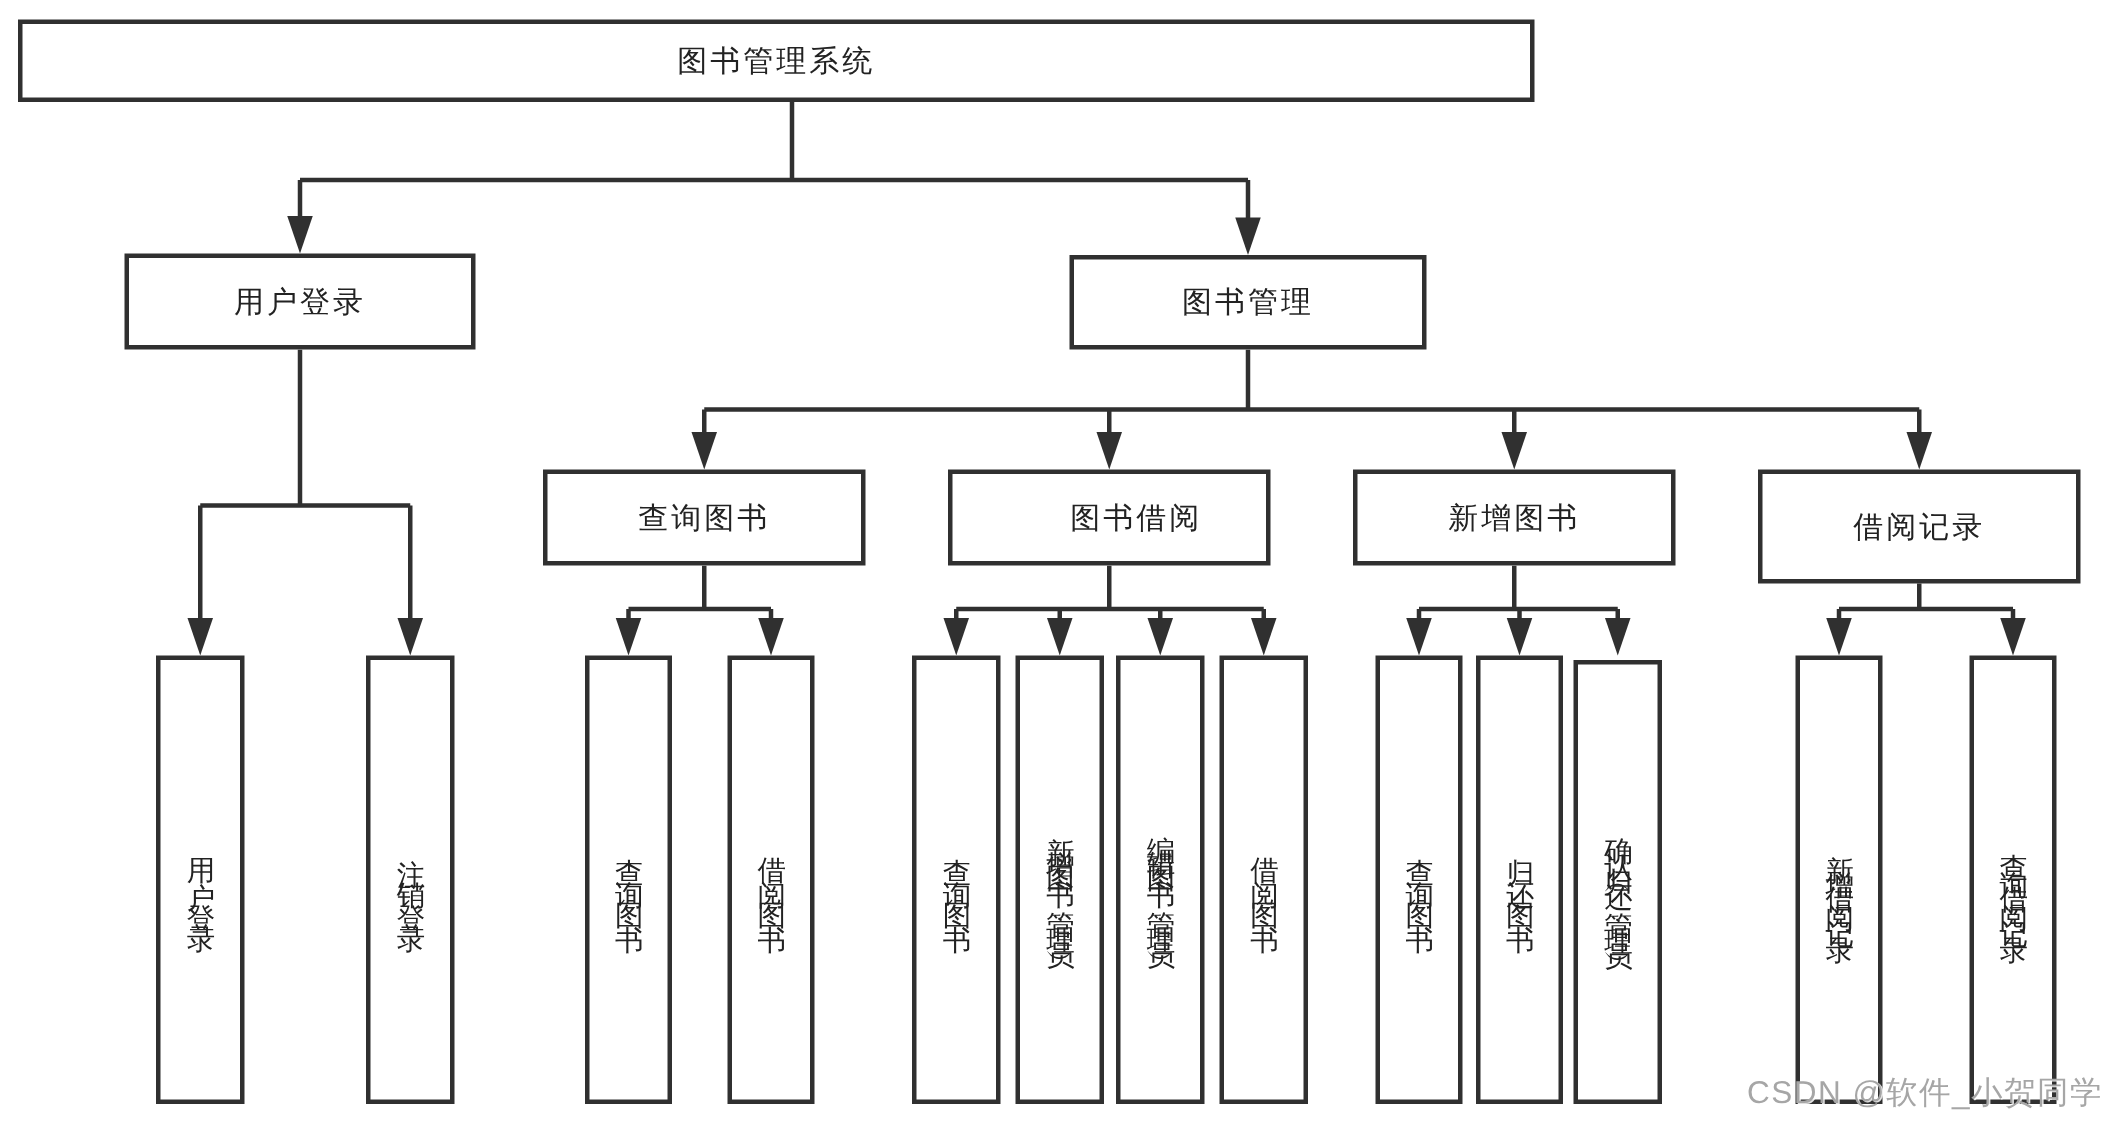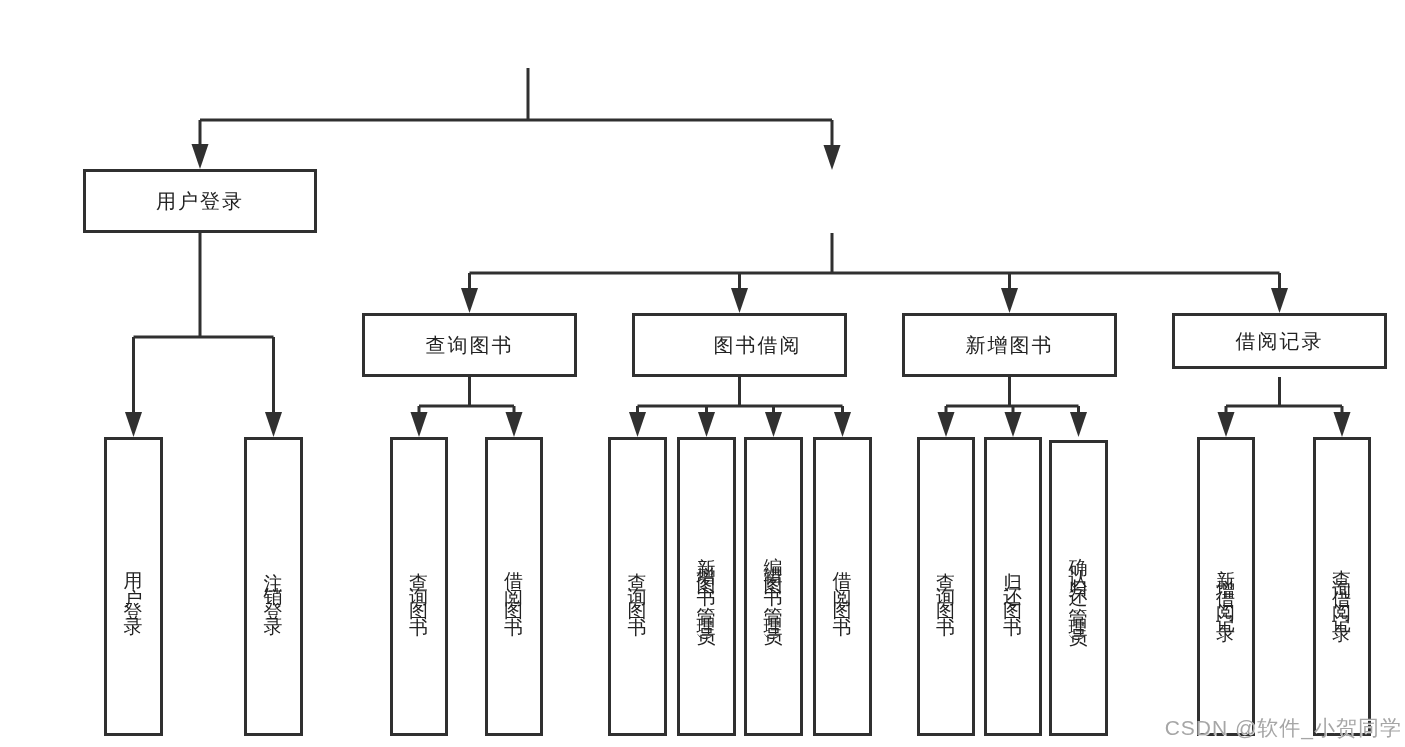--- a/index.html
+++ b/index.html
@@ -104,35 +104,41 @@
       <use href="#arr" transform="translate(1078.5,437)"></use>
     </g>
 
     <g>
       <path d="M1279.5 377 V406 M1226 406 H1342 M1226 406 V414 M1342 406 V414"></path>
       <use href="#arr" transform="translate(1226,437)"></use>
       <use href="#arr" transform="translate(1342,437)"></use>
     </g>
   </svg>
 
+  <div class="node node-h" style="left:12px;top:13px;width:1011px;height:55px;">
+    <span>图书管理系统</span>
+  </div>
 
   <div class="node node-h" style="left:83px;top:169px;width:234px;height:64px;">
     <span>用户登录</span>
+  </div>
+  <div class="node node-h" style="left:713px;top:170px;width:238px;height:63px;">
+    <span>图书管理</span>
   </div>
 
   <div class="node node-h" style="left:362px;top:313px;width:215px;height:64px;">
     <span>查询图书</span>
   </div>
   <div class="node node-h" style="left:632px;top:313px;width:215px;height:64px;padding-left:36px;">
     <span>图书借阅</span>
   </div>
   <div class="node node-h" style="left:902px;top:313px;width:215px;height:64px;">
     <span>新增图书</span>
   </div>
-  <div class="node node-h" style="left:1172px;top:313px;width:215px;height:56px;">
+  <div class="node node-h" style="left:1172px;top:313px;width:215px;height:76px;">
     <span>借阅记录</span>
   </div>
 
   <div class="node node-v" style="left:104px;top:437px;width:59px;height:299px;">
     <span class="vtext">用户登录</span>
   </div>
   <div class="node node-v" style="left:244px;top:437px;width:59px;height:299px;">
     <span class="vtext">注销登录</span>
   </div>
 

